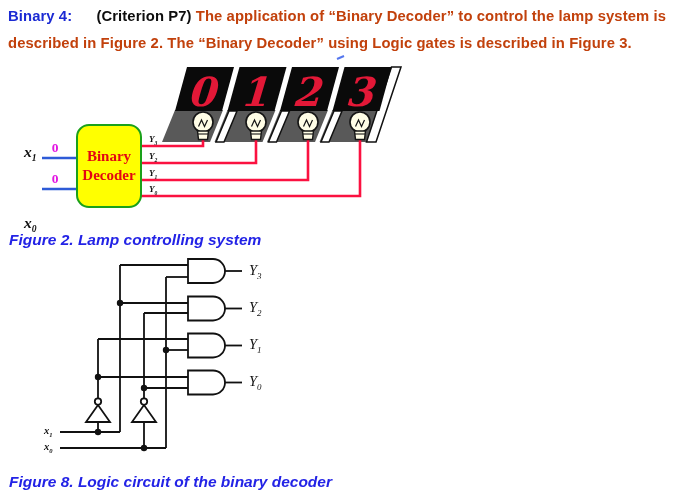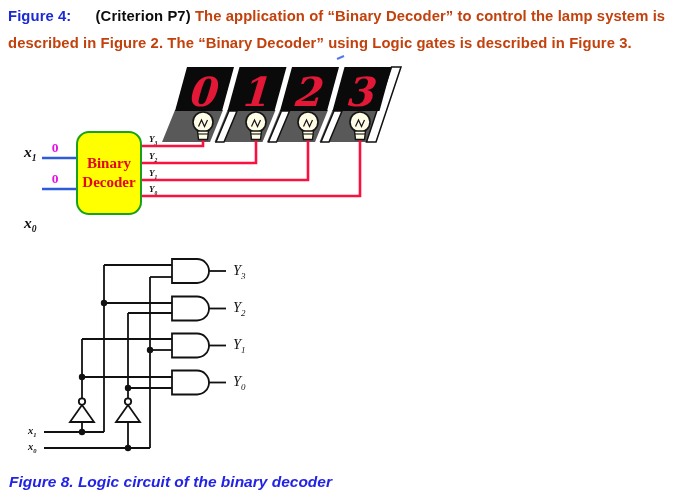--- a/index.html
+++ b/index.html
@@ -6,28 +6,28 @@
   #root{position:relative;width:673px;height:503px;background:#ffffff;overflow:hidden;
         font-family:"Liberation Sans",sans-serif;}
   
   .title{position:absolute;left:8px;top:3px;width:662px;font-weight:700;font-size:14.8px;
          line-height:26.5px;letter-spacing:.1px;}
   .t-blue1{color:#1b2ad3;}
   .t-black{color:#0d0d0d;margin-left:20px;}
   .t-blue2{color:#c2410c;}
   
   .fig2{position:absolute;left:0;top:55px;width:673px;height:178px;}
-  .fig3{position:absolute;left:0;top:255px;width:547px;height:212px;text-align:right;}
+  .fig3{position:absolute;left:16px;top:255px;width:547px;height:212px;text-align:right;}
   .fig2 svg,.fig3 svg{position:absolute;left:0;top:0;}
   
   .caption{position:absolute;left:9px;font-weight:700;font-style:italic;font-size:15.5px;color:#2323e6;}
   .cap2{top:231px;}
   .cap3{top:473px;}
   
-  .decoder{position:absolute;left:76px;top:76px;width:62px;height:80px;background:#ffff00;
+  .decoder{position:absolute;left:76px;top:69px;width:62px;height:80px;background:#ffff00;
            border:2.5px solid #1aa11a;border-radius:13px;display:flex;flex-direction:column;
            justify-content:center;align-items:center;z-index:5;}
   .decoder div{font-family:"Liberation Serif",serif;font-weight:700;font-size:15px;
                line-height:19px;color:#e30613;}
   
   .lbl{position:absolute;font-family:"Liberation Serif",serif;color:#111;}
   .lbl sub{font-size:62%;line-height:0;}
   .xin{font-weight:700;font-style:italic;font-size:15.5px;}
   .val{font-weight:700;font-size:13.5px;color:#e215e2;width:14px;text-align:center;}
   .ytiny{font-style:italic;font-weight:700;font-size:9px;}
@@ -36,21 +36,21 @@
          color:#e31837;transform:skewX(-6deg);z-index:4;}
   .ygate{font-style:italic;font-size:14.5px;}
   .xgate{font-style:italic;font-size:10.5px;font-weight:700;}
 </style>
 </head>
 <body>
 
 <div id="root">
 
   <div class="title">
-    <span class="t-blue1">Figure 4: </span><span class="t-black">(Criterion P7) </span><span class="t-blue2">The application of “Binary Decoder” to control the lamp system</span>
+    <span class="t-blue1">Binary 4: </span><span class="t-black">(Criterion P7) </span><span class="t-blue2">The application of “Binary Decoder” to control the lamp system</span>
     <span class="t-blue2">is described in Figure 2. The “Binary Decoder” using Logic gates is described in Figure 3.</span>
   </div>
 
   <div class="fig2">
     <svg width="673" height="178" viewBox="0 0 673 178">
 
       <g stroke-width="2.6" fill="none" stroke="#2e5bd7">
         <line x1="42" y1="103" x2="79" y2="103"></line>
         <line x1="42" y1="134" x2="79" y2="134"></line>
       </g>
@@ -127,20 +127,21 @@
     <div class="lbl val" style="left:48px;top:85px;">0</div>
     <div class="lbl xin" style="left:24px;top:119px;margin-top:40px;"><span>x</span><sub>0</sub></div>
     <div class="lbl val" style="left:48px;top:116px;">0</div>
 
     <div class="lbl ytiny" style="left:149px;top:79px;"><span>Y</span><sub>3</sub></div>
     <div class="lbl ytiny" style="left:149px;top:96px;"><span>Y</span><sub>2</sub></div>
     <div class="lbl ytiny" style="left:149px;top:113px;"><span>Y</span><sub>1</sub></div>
     <div class="lbl ytiny" style="left:149px;top:129px;"><span>Y</span><sub>0</sub></div>
   </div>
 
+  <div class="caption cap2">Figure 2. Lamp controlling system</div>
 
   <div class="fig3">
     <svg width="673" height="212" viewBox="0 0 673 212">
       <g stroke="#111111" stroke-width="1.8" fill="none">
 
         <line x1="104" y1="10" x2="172" y2="10"></line>
         <line x1="150" y1="22" x2="172" y2="22"></line>
         <line x1="104" y1="48" x2="172" y2="48"></line>
         <line x1="128" y1="58" x2="172" y2="58"></line>
         <line x1="82" y1="84" x2="172" y2="84"></line>

